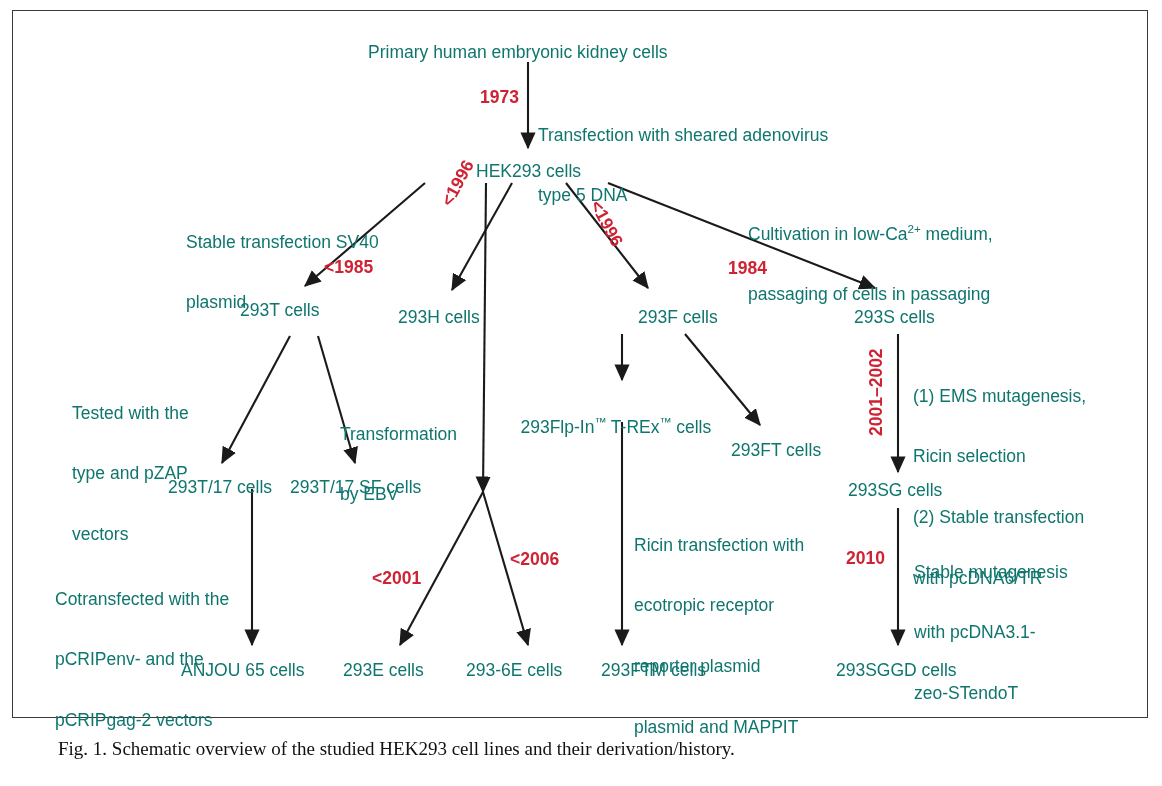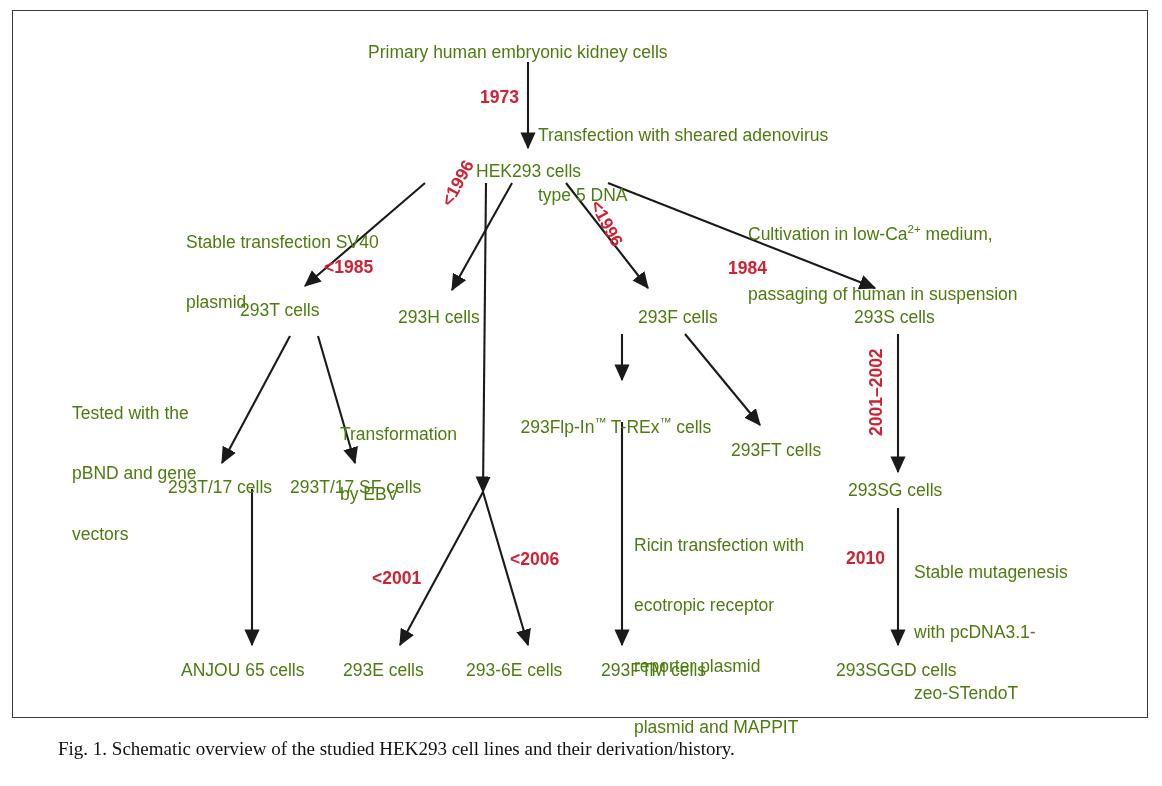--- a/index.html
+++ b/index.html
@@ -32,21 +32,21 @@
   }
   svg.diagram {
     position: absolute;
     left: 0; top: 0;
     width: 1162px;
     height: 786px;
     pointer-events: none;
   }
   .node-label, .desc-text, .year-label {
     position: absolute;
-    color: #4d7c0f;
+    color: #0f766e;
     white-space: pre;
     line-height: 1.16;
   }
   .node-label {
     font-size: 17.5px;
   }
   .desc-text {
     font-size: 17.5px;
   }
   .year-label {
@@ -158,35 +158,46 @@
     <div>type 5 DNA</div>
   </div>
 
   <div class="desc-text" style="left:186px; top:191px;">
     <div>Stable transfection SV40</div>
     <div>plasmid</div>
   </div>
 
   <div class="desc-text" style="left:748px; top:182px;">
     <div><span>Cultivation in low-Ca</span><sup>2+</sup><span> medium,</span></div>
-    <div>passaging of human in suspension</div>
+    <div>passaging of cells in passaging</div>
   </div>
 
   <div class="desc-text" style="left:72px; top:362px;">
     <div>Tested with the</div>
-    <div>pBND and gene</div>
+    <div>type and pZAP</div>
     <div>vectors</div>
   </div>
 
   <div class="desc-text" style="left:340px; top:383px;">
     <div>Transformation</div>
     <div>by EBV</div>
   </div>
 
-
+  <div class="desc-text" style="left:55px; top:548px;">
+    <div>Cotransfected with the</div>
+    <div>pCRIPenv- and the</div>
+    <div>pCRIPgag-2 vectors</div>
+  </div>
+
+  <div class="desc-text" style="left:913px; top:345px;">
+    <div>(1) EMS mutagenesis,</div>
+    <div>Ricin selection</div>
+    <div>(2) Stable transfection</div>
+    <div>with pcDNA6/TR</div>
+  </div>
 
   <div class="desc-text" style="left:634px; top:494px;">
     <div>Ricin transfection with</div>
     <div>ecotropic receptor</div>
     <div>reporter plasmid</div>
     <div>plasmid and MAPPIT</div>
   </div>
 
   <div class="desc-text" style="left:914px; top:521px;">
     <div>Stable mutagenesis</div>

